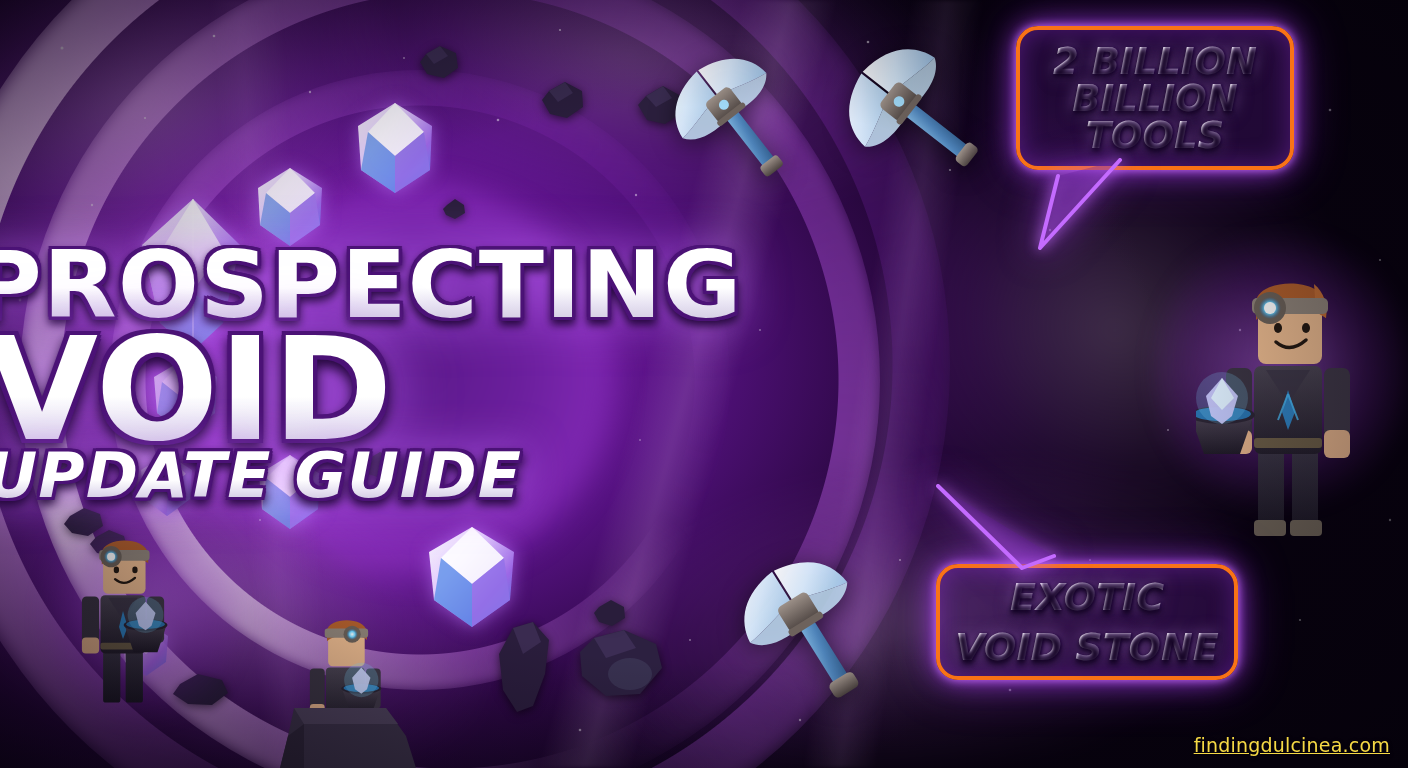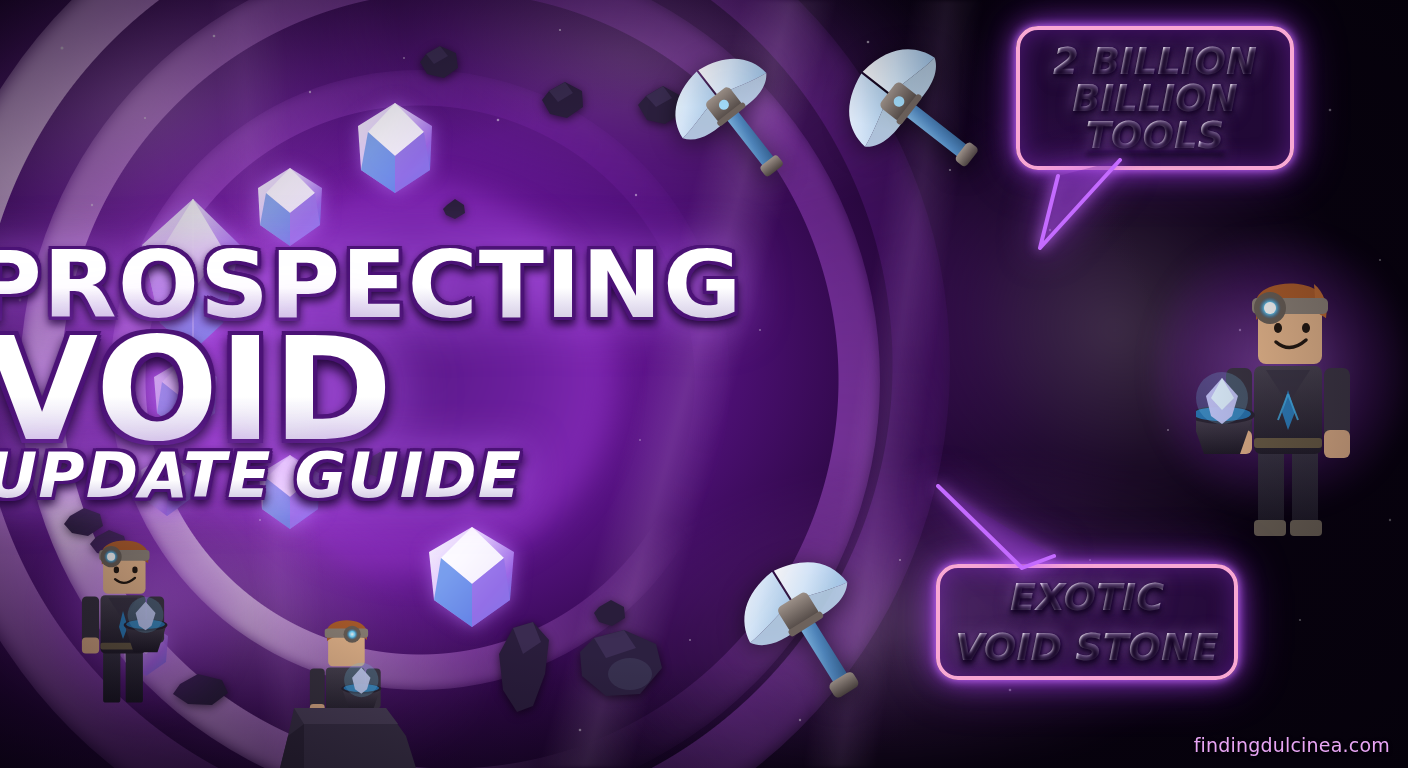--- a/index.html
+++ b/index.html
@@ -186,21 +186,21 @@
   }
 
   
   .bubble{
     position:absolute; z-index:30;
     display:flex; align-items:center; justify-content:center;
   }
   .bubble-box{
     position:relative;
     width:100%; height:100%;
-    border:4px solid #f9a8d4;
+    border:4px solid #f97316;
     border-radius:22px;
     background:rgba(96,26,150,.30);
     box-shadow:
       0 0 10px rgba(200,110,255,.95),
       0 0 26px rgba(180,70,255,.7),
       0 0 52px rgba(160,50,240,.45),
       inset 0 0 26px rgba(165,60,240,.35);
     display:flex; flex-direction:column;
     align-items:center; justify-content:center;
   }
@@ -221,24 +221,25 @@
     -webkit-text-fill-color:transparent;
     filter:drop-shadow(0 3px 3px rgba(18,2,34,.9));
   }
   .bubble-tail{ position:absolute; overflow:visible; }
 
   
   #watermark{
     position:absolute; right:18px; bottom:12px; z-index:40;
     font-family:"DejaVu Sans", sans-serif;
     font-size:19px;
-    color:#f0abfc;
+    color:#fde047;
     letter-spacing:.2px;
     text-shadow:0 1px 4px rgba(0,0,0,.8);
     opacity:.97;
+    text-decoration:underline;
   }
 </style>
 </head>
 <body>
 
 <div id="thumbnail">
 
   <div class="bg-base"></div>
 
   <div class="vortex ring-outer"></div>
@@ -575,21 +576,21 @@
   <div id="title-block">
     <span class="title-line" id="title-main">PROSPECTING</span>
     <span class="title-line" id="title-sub">VOID</span>
     <span class="title-line" id="title-tag">UPDATE GUIDE</span>
   </div>
 
   <div class="bubble" style="left:1016px;top:26px;width:278px;height:144px;">
     <div class="bubble-box">
       <span class="bubble-text" style="font-size:37px;">2 BILLION</span>
       <span class="bubble-text" style="font-size:37px;">BILLION</span>
-      <span class="bubble-text" style="font-size:37px;text-decoration:underline;">TOOLS</span>
+      <span class="bubble-text" style="font-size:37px;">TOOLS</span>
     </div>
     <svg class="bubble-tail" style="left:8px;top:126px;" width="120" height="110" viewBox="0 0 120 110">
       <path d="M96 8 L16 96 L34 24" fill="rgba(96,26,150,.30)" stroke="#c46bff" stroke-width="4" stroke-linejoin="round" stroke-linecap="round" style="filter:drop-shadow(0 0 7px rgba(200,110,255,.95)) drop-shadow(0 0 18px rgba(180,70,255,.65));"></path>
     </svg>
   </div>
 
   <div class="bubble" style="left:936px;top:564px;width:302px;height:116px;">
     <div class="bubble-box">
       <span class="bubble-text" style="font-size:38px;">EXOTIC</span>
       <span class="bubble-text" style="font-size:38px;margin-top:12px;">VOID STONE</span>

